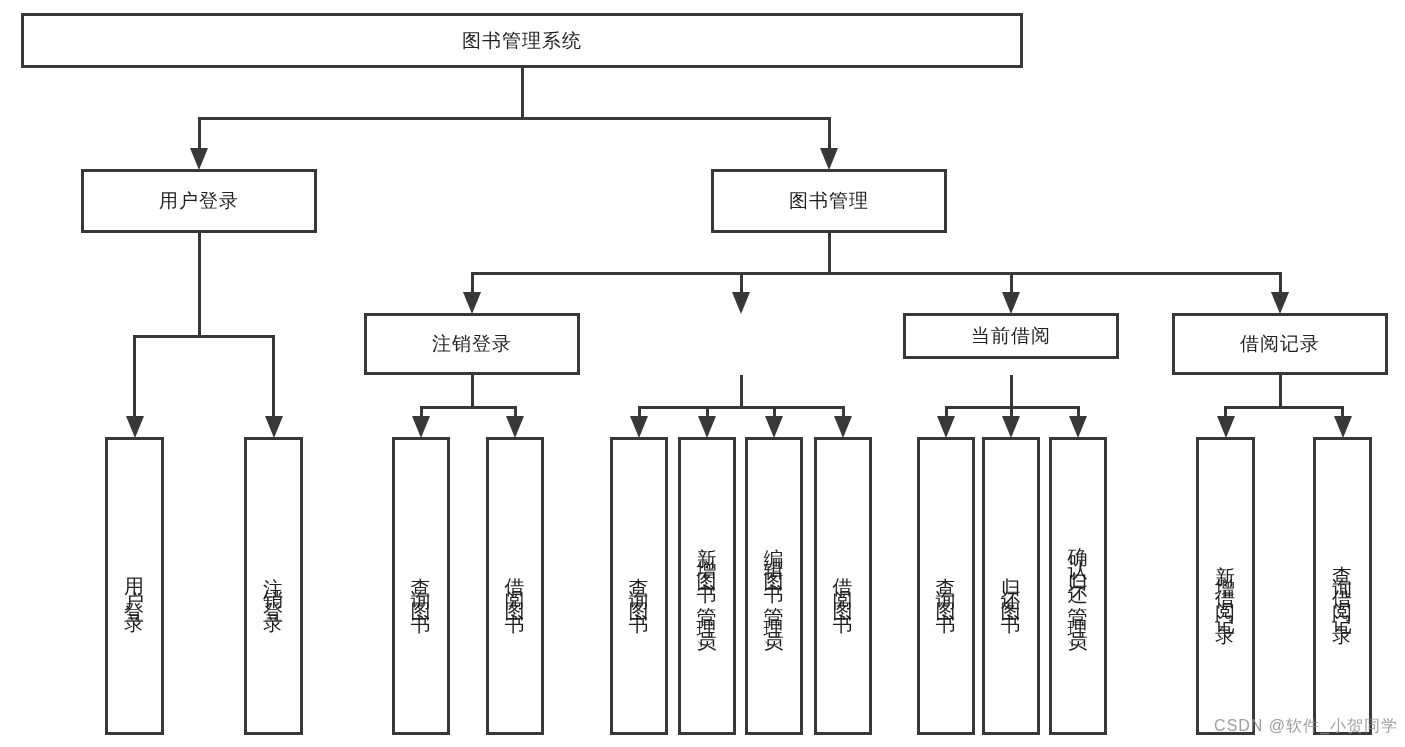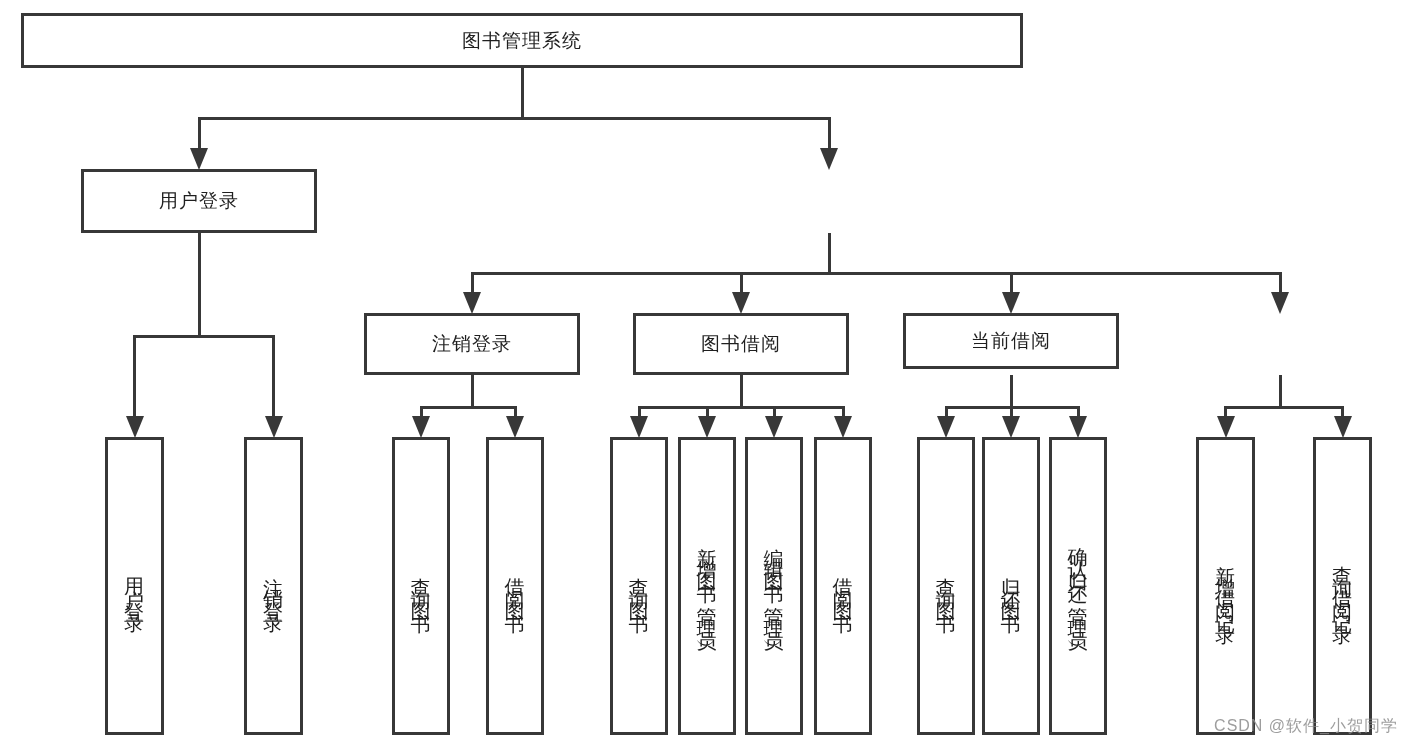--- a/index.html
+++ b/index.html
@@ -62,23 +62,24 @@
     z-index: 10;
   }
 </style>
 </head>
 <body>
 
 <div id="stage">
   <div class="watermark">CSDN @软件_小贺同学</div>
 <div class="node h" style="left: 21px; top: 13px; width: 1002px; height: 55px; border-color: rgb(56, 56, 56); color: rgb(31, 31, 31);">图书管理系统</div>
     <div class="node h" style="left: 81px; top: 169px; width: 236px; height: 64px; border-color: rgb(56, 56, 56); color: rgb(31, 31, 31);">用户登录</div>
+    <div class="node h" style="left: 711px; top: 169px; width: 236px; height: 64px; border-color: rgb(56, 56, 56); color: rgb(31, 31, 31);">图书管理</div>
     <div class="node h" style="left: 364px; top: 313px; width: 216px; height: 62px; border-color: rgb(56, 56, 56); color: rgb(31, 31, 31);">注销登录</div>
-    <div class="node h" style="left: 633px; top: 313px; width: 216px; height: 62px; border-color: rgb(56, 56, 56); color: rgb(31, 31, 31);">图书借阅</div>
-    <div class="node h" style="left: 903px; top: 313px; width: 216px; height: 56px; border-color: rgb(56, 56, 56); color: rgb(31, 31, 31);">当前借阅</div>
+    <div class="node h" style="left: 903px; top: 313px; width: 216px; height: 46px; border-color: rgb(56, 56, 56); color: rgb(31, 31, 31);">当前借阅</div>
+    <div class="node h" style="left: 1172px; top: 313px; width: 216px; height: 62px; border-color: rgb(56, 56, 56); color: rgb(31, 31, 31);">借阅记录</div>
     <div class="node v" style="left: 105px; top: 437px; width: 59px; height: 298px; border-color: rgb(56, 56, 56); color: rgb(31, 31, 31);">用户登录</div>
     <div class="node v" style="left: 244px; top: 437px; width: 59px; height: 298px; border-color: rgb(56, 56, 56); color: rgb(31, 31, 31);">注销登录</div>
     <div class="node v" style="left: 392px; top: 437px; width: 58px; height: 298px; border-color: rgb(56, 56, 56); color: rgb(31, 31, 31);">查询图书</div>
     <div class="node v" style="left: 486px; top: 437px; width: 58px; height: 298px; border-color: rgb(56, 56, 56); color: rgb(31, 31, 31);">借阅图书</div>
     <div class="node v" style="left: 610px; top: 437px; width: 58px; height: 298px; border-color: rgb(56, 56, 56); color: rgb(31, 31, 31);">查询图书</div>
     <div class="node v" style="left: 678px; top: 437px; width: 58px; height: 298px; border-color: rgb(56, 56, 56); color: rgb(31, 31, 31);">新增图书（管理员）</div>
     <div class="node v" style="left: 745px; top: 437px; width: 58px; height: 298px; border-color: rgb(56, 56, 56); color: rgb(31, 31, 31);">编辑图书（管理员）</div>
     <div class="node v" style="left: 814px; top: 437px; width: 58px; height: 298px; border-color: rgb(56, 56, 56); color: rgb(31, 31, 31);">借阅图书</div>
     <div class="node v" style="left: 917px; top: 437px; width: 58px; height: 298px; border-color: rgb(56, 56, 56); color: rgb(31, 31, 31);">查询图书</div>
     <div class="node v" style="left: 982px; top: 437px; width: 58px; height: 298px; border-color: rgb(56, 56, 56); color: rgb(31, 31, 31);">归还图书</div>

